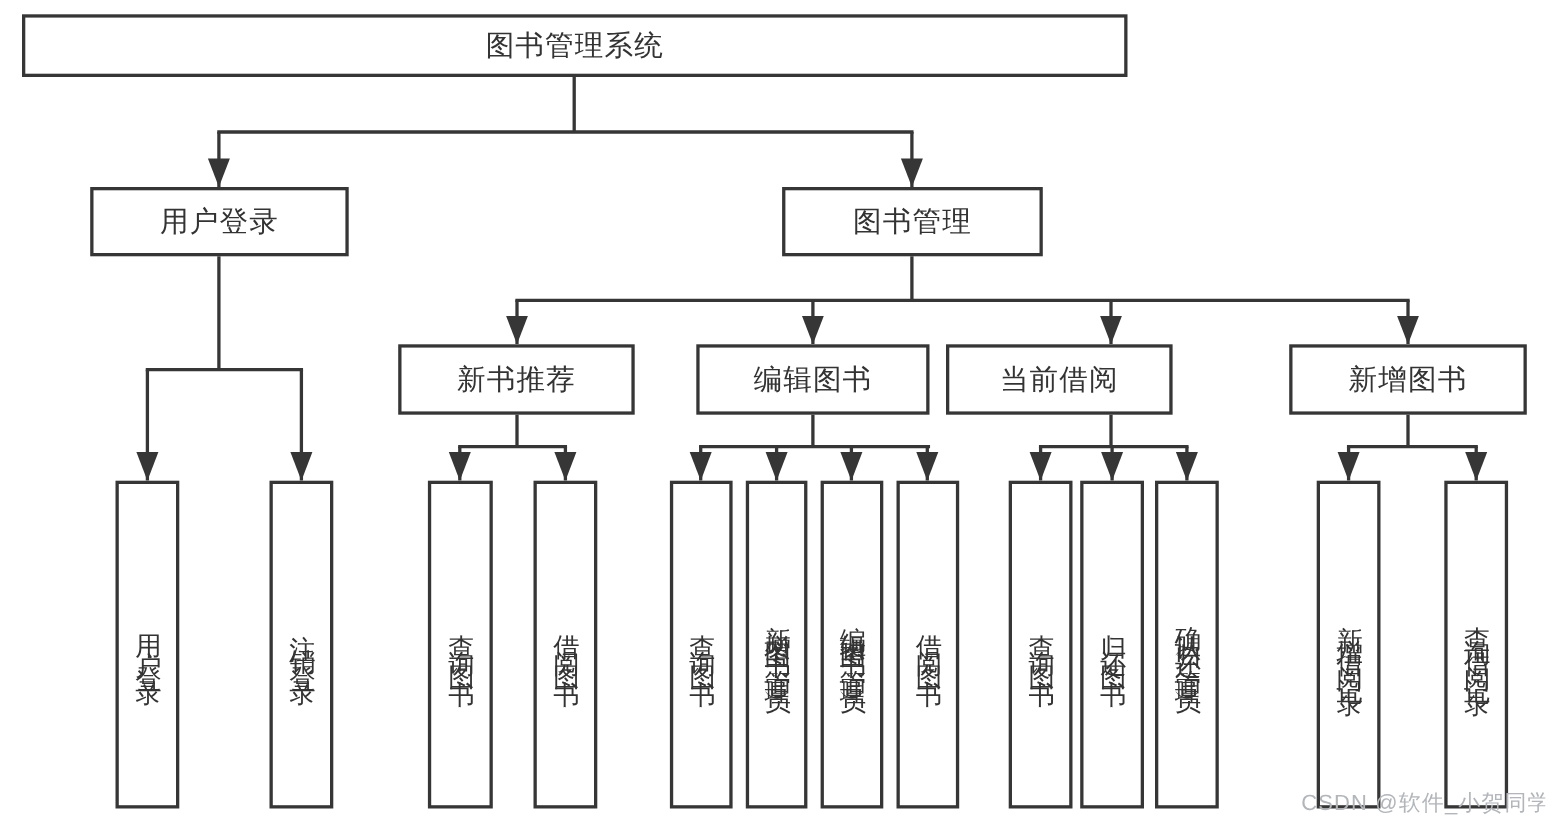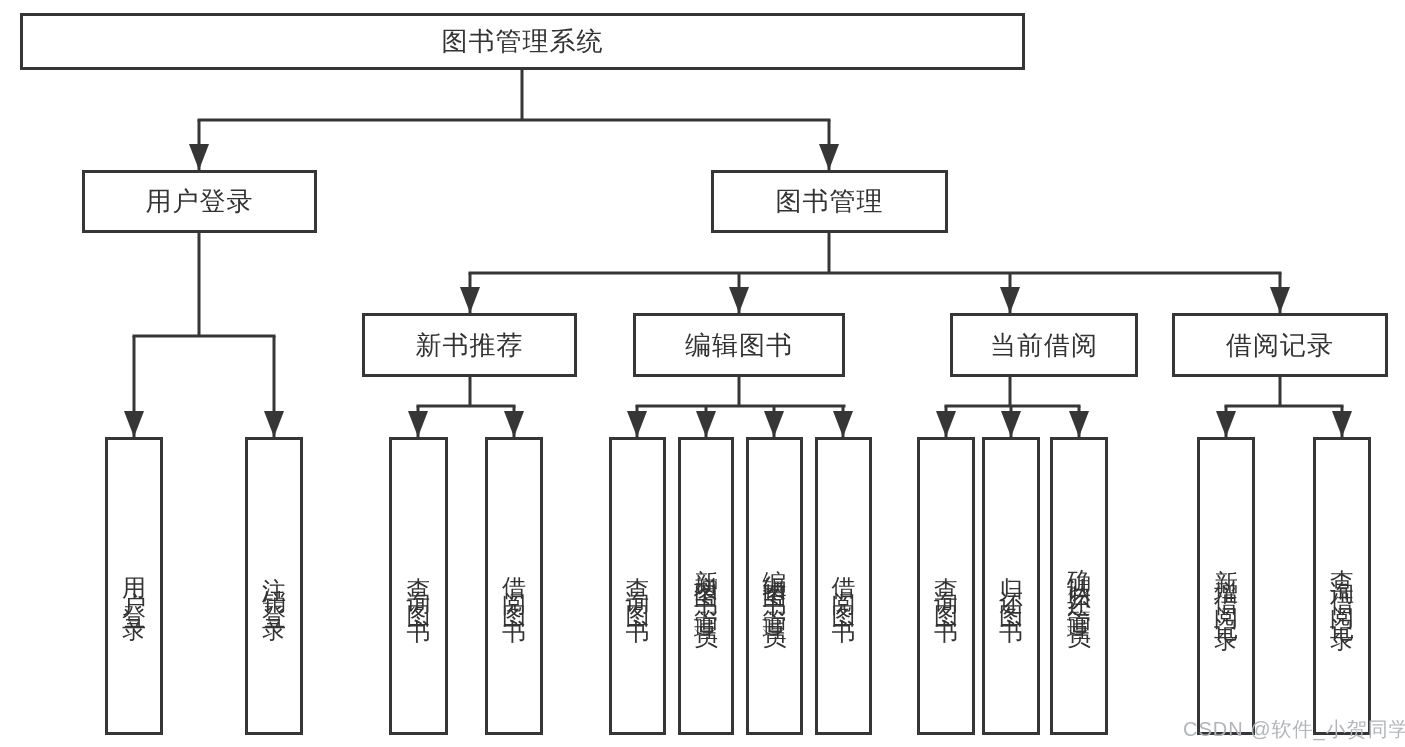--- a/index.html
+++ b/index.html
@@ -110,25 +110,25 @@
   <div class="node h" style="left:362px;top:313px;width:215px;height:64px">
     <span>新书推荐</span>
   </div>
 
   <div class="node h" style="left:711px;top:170px;width:237px;height:63px">
     <span>图书管理</span>
   </div>
   <div class="node h" style="left:633px;top:313px;width:212px;height:64px">
     <span>编辑图书</span>
   </div>
-  <div class="node h" style="left:950px;top:313px;width:188px;height:64px">
+  <div class="node h" style="left:860px;top:313px;width:206px;height:64px">
     <span>当前借阅</span>
   </div>
   <div class="node h" style="left:1172px;top:313px;width:216px;height:64px">
-    <span>借阅记录</span>
+    <span>新增图书</span>
   </div>
 
   <div class="node v" style="left:105px;top:437px;width:58px;height:298px">
     <span class="sp4">用户登录</span>
   </div>
   <div class="node v" style="left:245px;top:437px;width:58px;height:298px">
     <span class="sp4">注销登录</span>
   </div>
 
   <div class="node v" style="left:389px;top:437px;width:59px;height:298px">

